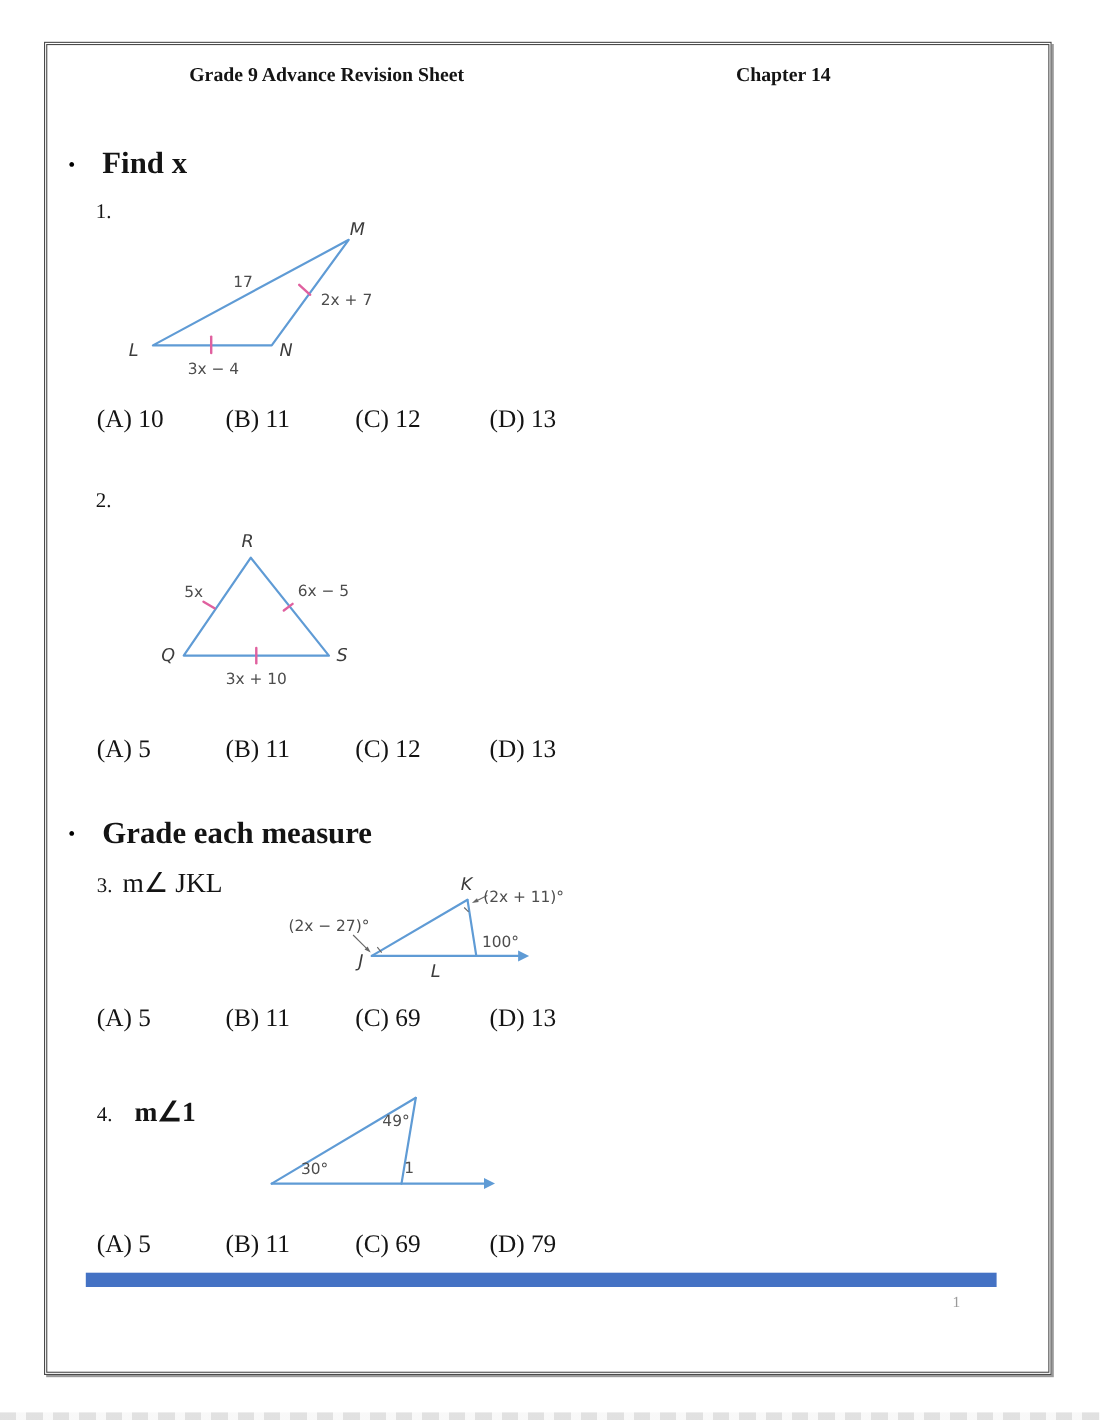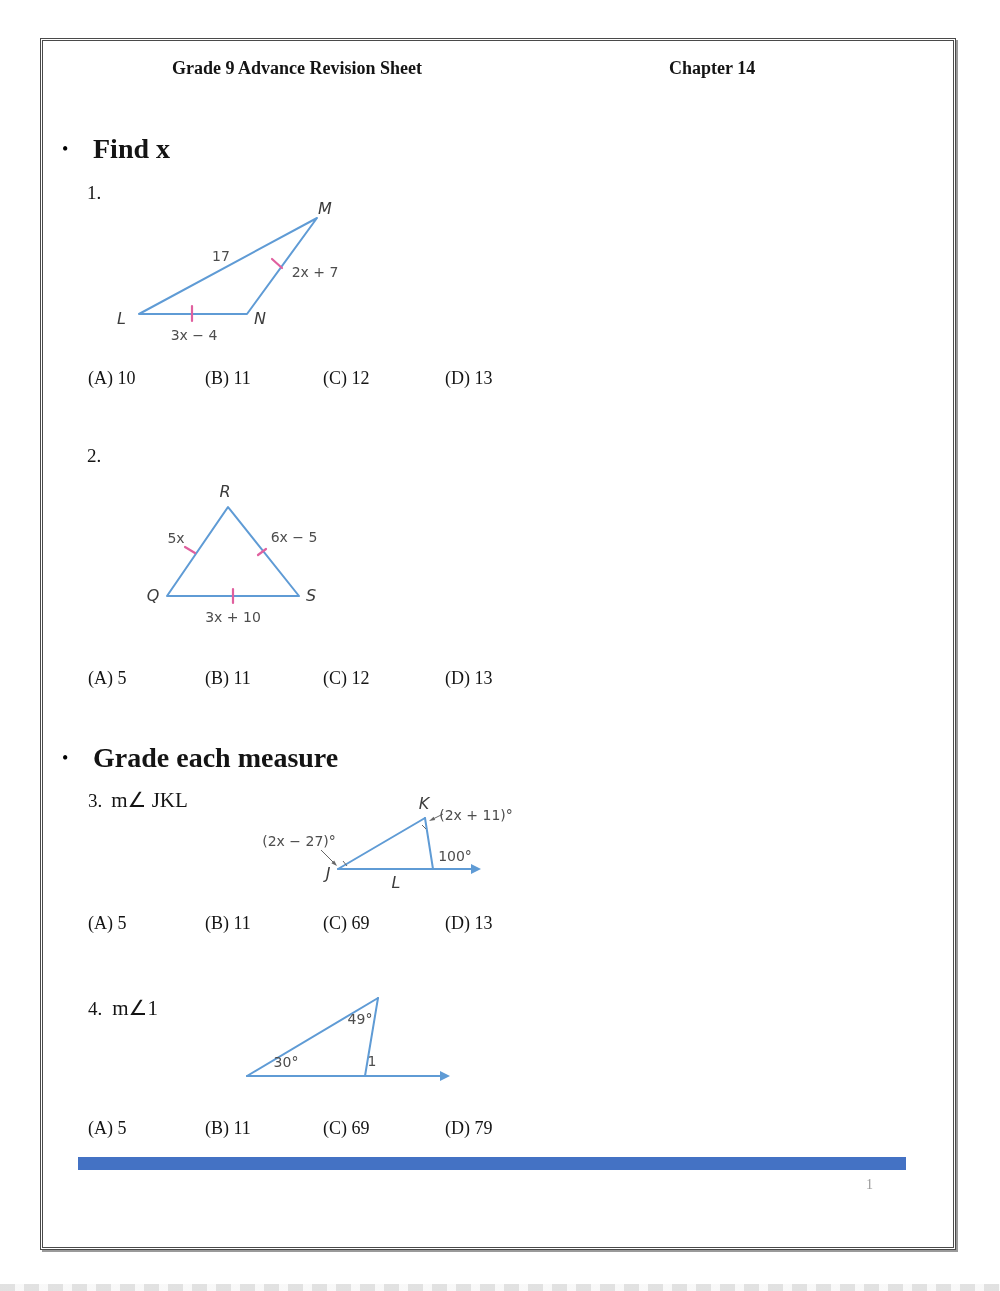--- a/index.html
+++ b/index.html
@@ -11,22 +11,22 @@
   .page-frame{
     left:40px;top:38px;width:910px;height:1206px;
     border:3px double #4a4a4a;
     box-shadow:2px 2px 0 #9a9a9a;
     background:#fff;
   }
   .hdr{font-weight:bold;font-size:18px;white-space:nowrap;}
   .sec-bullet{font-size:18px;color:#000;}
   .sec-heading{font-weight:bold;font-size:28px;white-space:nowrap;}
   .qnum{font-size:19px;}
-  .qprompt{font-size:21px;margin-left:9px;}
-  .choice{position:absolute;font-size:18px;white-space:nowrap;}
+  .qprompt{font-size:25px;margin-left:9px;}
+  .choice{position:absolute;font-size:23px;white-space:nowrap;}
   svg{overflow:visible;display:block;}
   .tri{fill:none;stroke:#5f9bd5;stroke-width:2;stroke-linejoin:round;stroke-linecap:round;}
   .tick{stroke:#e0609f;stroke-width:2.2;stroke-linecap:round;fill:none;}
   .vtx{font:italic 16px "DejaVu Sans",sans-serif;fill:#3c3c3c;}
   .lbl{font:14px "DejaVu Sans",sans-serif;fill:#4d4d4d;}
   .leader{stroke:#666;stroke-width:1;fill:none;}
   .leader-arrow{fill:#666;}
   .ray-arrow{fill:#5f9bd5;}
   .divider-bar{left:78px;top:1157px;width:828px;height:13px;background:#4472c4;}
   .page-num{left:866px;top:1177px;font-size:14px;color:#9a9a9a;}
@@ -116,21 +116,21 @@
 </svg>
 
 <div class="abs">
   <span class="choice" style="left:88px;top:913px;">(A) 5</span>
   <span class="choice" style="left:205px;top:913px;">(B) 11</span>
   <span class="choice" style="left:323px;top:913px;">(C) 69</span>
   <span class="choice" style="left:445px;top:913px;">(D) 13</span>
 </div>
 
 <div class="abs" style="left:88px;top:996px;">
-  <span class="qnum">4.</span><span class="qprompt" style="margin-left:10px;">m∠1</span>
+  <span class="qnum">4.</span><span class="qprompt" style="margin-left:20px;font-weight:bold;">m∠1</span>
 </div>
 
 <svg class="abs" style="left:240px;top:985px;" width="225" height="100" viewBox="0 0 225 100">
   <line class="tri" x1="7" y1="91" x2="138" y2="13"></line>
   <line class="tri" x1="138" y1="13" x2="125" y2="91"></line>
   <line class="tri" x1="7" y1="91" x2="200" y2="91"></line>
   <polygon class="ray-arrow" points="200,86 210,91 200,96"></polygon>
   <text class="lbl" x="120" y="39" text-anchor="middle">49°</text>
   <text class="lbl" x="46" y="82" text-anchor="middle">30°</text>
   <text class="lbl" x="132" y="81" text-anchor="middle">1</text>

